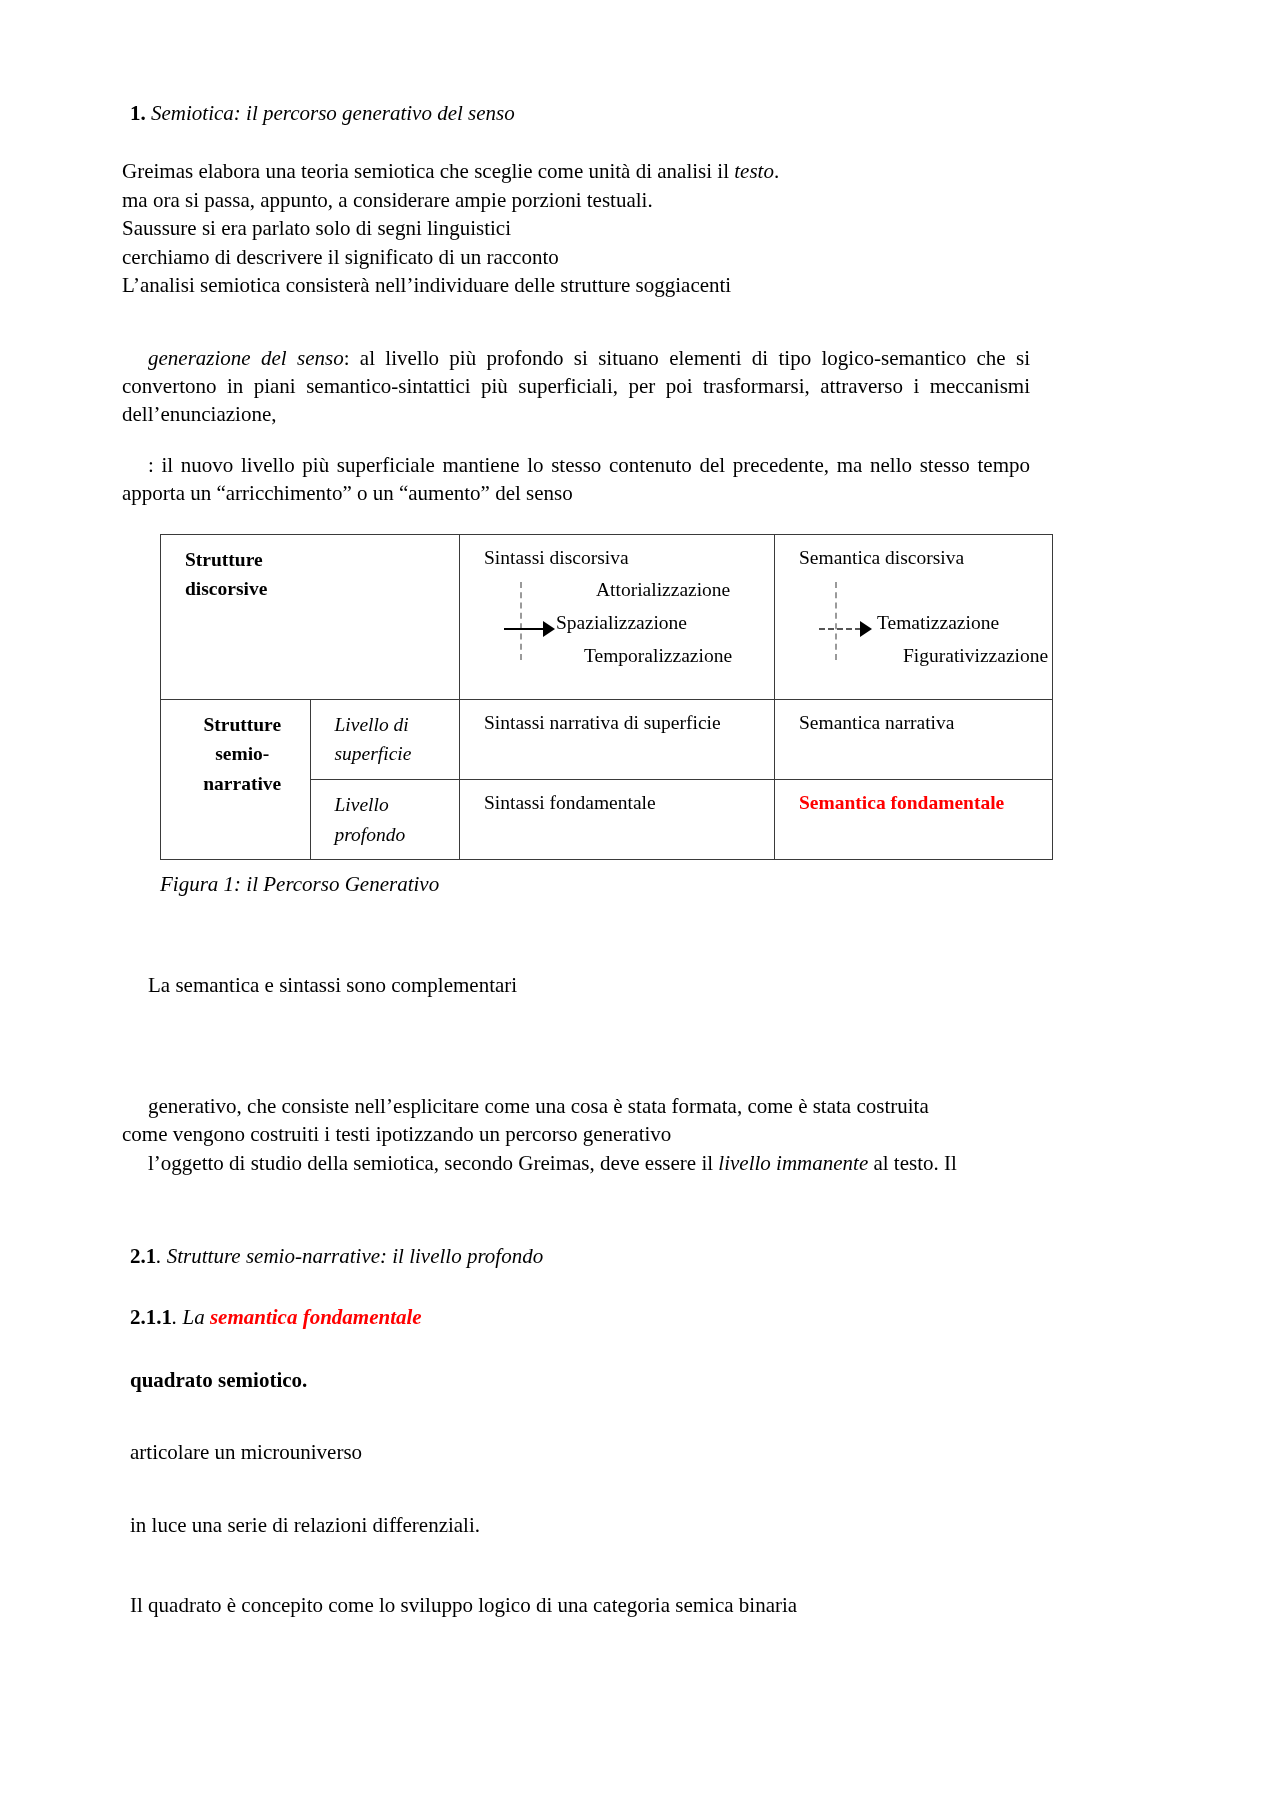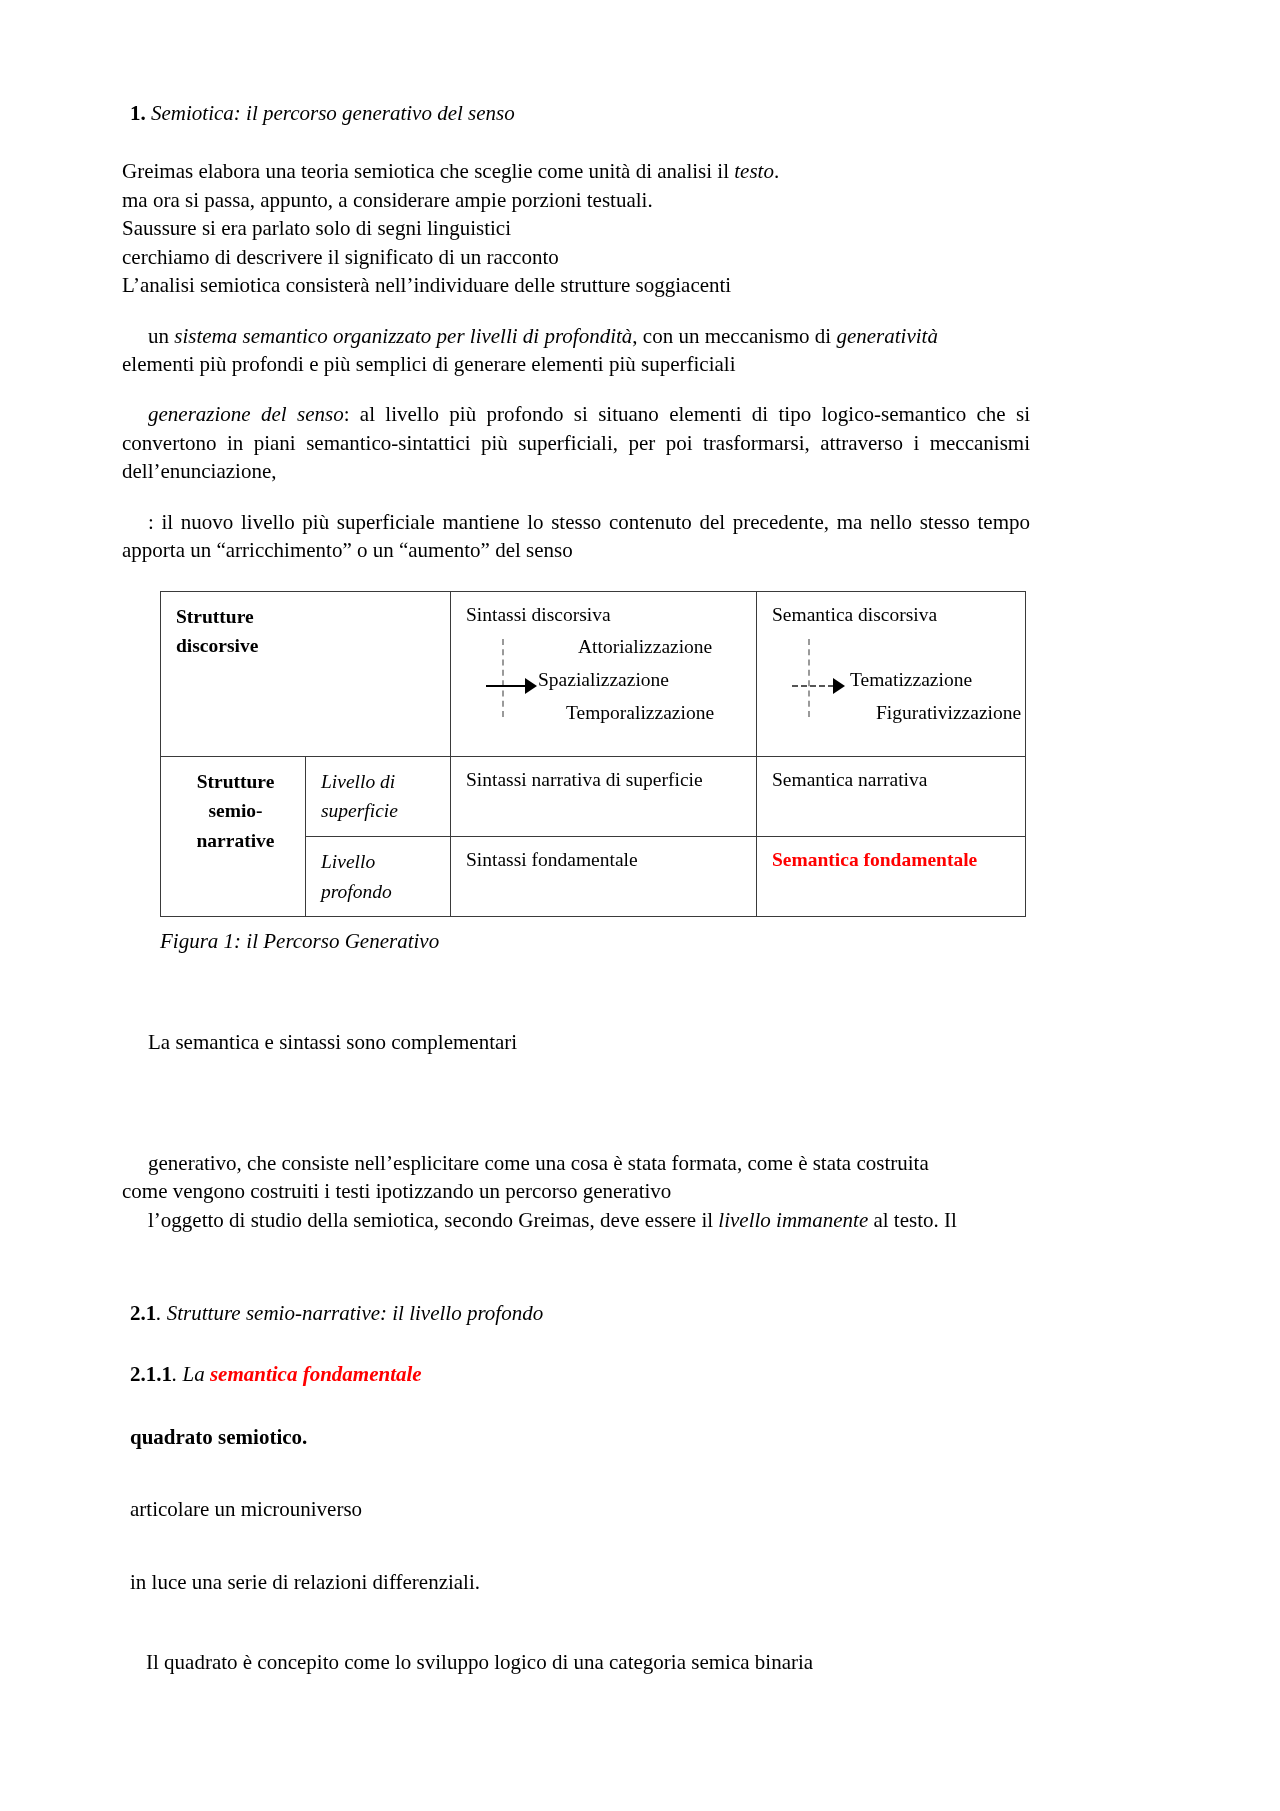--- a/index.html
+++ b/index.html
@@ -84,21 +84,21 @@
   }
   table.pg {
     border-collapse: collapse;
     margin-left: 38px;
     width: 787px;
     table-layout: fixed;
   }
   table.pg td {
     border: 1.4px solid #3a3a3a;
     vertical-align: top;
-    padding: 10px 10px 10px 15px;
+    padding: 10px 10px 10px 24px;
     font-size: 19.5px;
     line-height: 1.30;
   }
   td.c-lab {
     width: 146px;
     text-align: center;
     font-weight: bold;
     padding-top: 14px;
   }
   td.c-lab.two {
@@ -221,24 +221,20 @@
     <div class="block-lines">
       <p class="txt"><span>Greimas elabora una teoria semiotica che sceglie come unità di analisi il </span><span class="it">testo</span><span>.</span></p>
       <p class="txt"> ma ora si passa, appunto, a considerare ampie porzioni testuali.</p>
       <p class="txt">Saussure si era parlato solo di segni linguistici</p>
       <p class="txt">cerchiamo di descrivere il significato di un racconto</p>
       <p class="txt">L’analisi semiotica consisterà nell’individuare delle strutture soggiacenti</p>
     </div>
 
     <div class="sp-22"></div>
 
-    <div>
-      <p class="txt just-lines indent" style="white-space:normal"><span>un </span><span class="it">sistema semantico organizzato per livelli di profondità</span><span>, con un meccanismo di </span><span class="it">generatività</span></p>
-      <p class="txt">elementi più profondi e più semplici di generare elementi più superficiali</p>
-    </div>
 
     <div class="sp-22"></div>
 
     <p class="txt just indent"><span class="it">generazione del senso</span><span>: al livello più profondo si situano elementi di tipo logico-semantico che si convertono in piani semantico-sintattici più superficiali, per poi trasformarsi, attraverso i meccanismi dell’enunciazione,</span></p>
 
     <div class="sp-22"></div>
 
     <p class="txt just indent">: il nuovo livello più superficiale mantiene lo stesso contenuto del precedente, ma nello stesso tempo apporta un “arricchimento” o un “aumento” del senso</p>
 
     <div class="figure-wrap">
@@ -341,16 +337,16 @@
     <div class="sp-44"></div>
 
     <p class="txt" style="margin-left:8px">articolare un microuniverso</p>
 
     <div class="sp-44"></div>
 
     <p class="txt" style="margin-left:8px">in luce una serie di relazioni differenziali.</p>
 
     <div class="sp-52"></div>
 
-    <p class="txt" style="margin-left:24px"> Il quadrato è concepito come lo sviluppo logico di una categoria semica binaria</p>
+    <p class="txt" style="margin-left:8px"> Il quadrato è concepito come lo sviluppo logico di una categoria semica binaria</p>
 
   </div>
 </div>
 
 </body></html>

